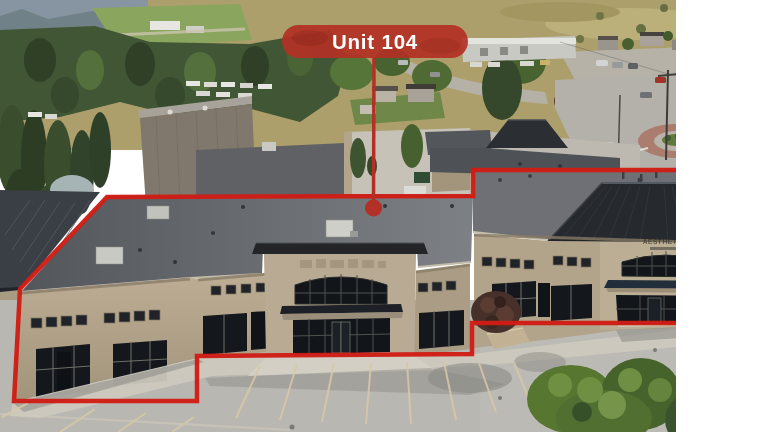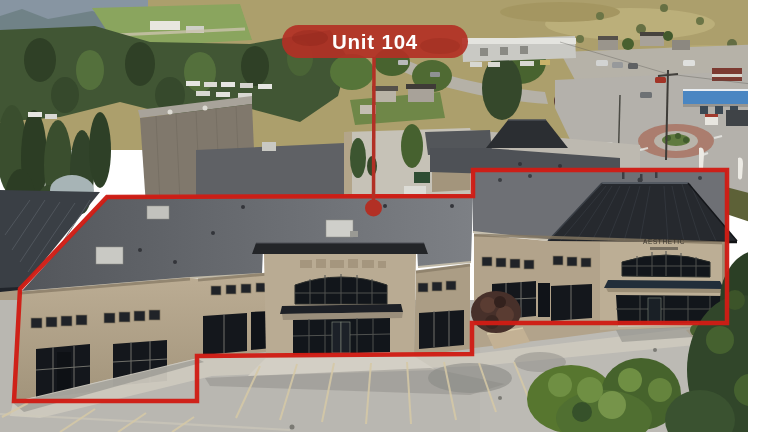--- a/index.html
+++ b/index.html
@@ -1,16 +1,16 @@
 <!DOCTYPE html>
 <html><head>
 <meta charset="utf-8">
 <style>
   html,body{margin:0;padding:0;background:#ffffff;}
-  .stage{position:relative;width:748px;height:432px;overflow:hidden;font-family:"Liberation Sans",sans-serif;}
+  .stage{position:relative;width:676px;height:432px;overflow:hidden;font-family:"Liberation Sans",sans-serif;}
   .stage svg{display:block;}
   text{font-family:"Liberation Sans",sans-serif;}
   .callout-label{font-weight:600;letter-spacing:.8px;}
 </style>
 </head>
 <body>
 
 <div class="stage">
 <svg width="768" height="432" viewBox="0 0 768 432">
   <defs>

